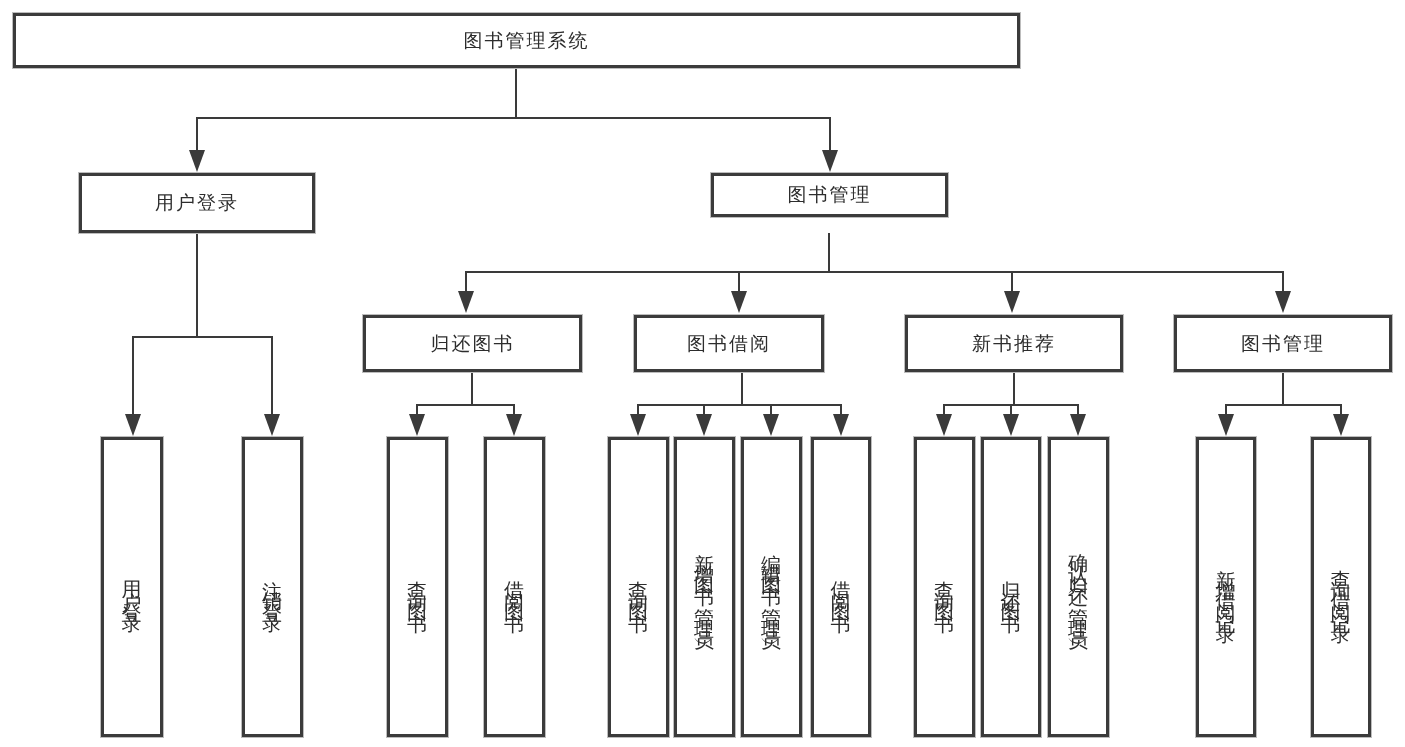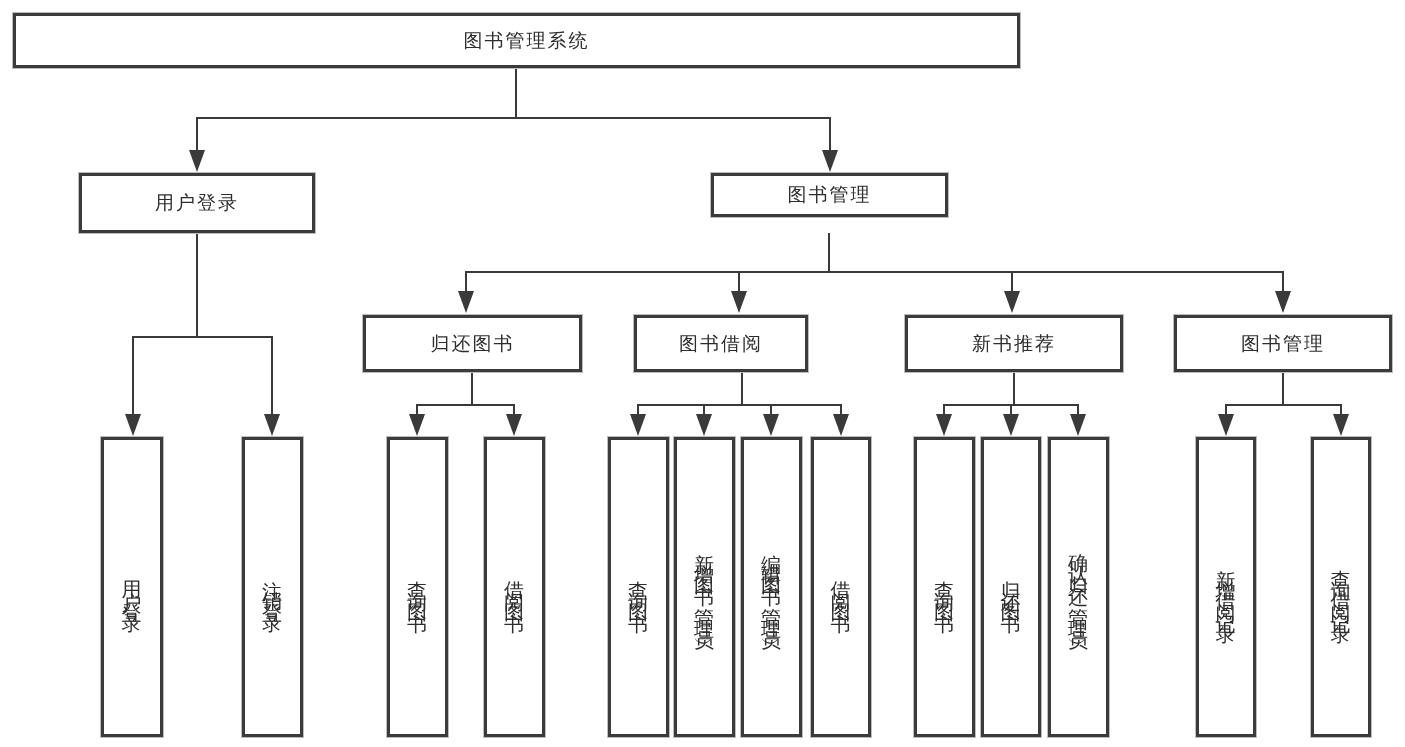--- a/index.html
+++ b/index.html
@@ -79,21 +79,21 @@
   <div class="vl" style="left:465px; top:273px; height:20px;"></div>
   <div class="vl" style="left:738px; top:273px; height:20px;"></div>
   <div class="vl" style="left:1011px; top:273px; height:20px;"></div>
   <div class="vl" style="left:1282px; top:273px; height:20px;"></div>
   <div class="arrow" style="left:458px; top:291px;"></div>
   <div class="arrow" style="left:731px; top:291px;"></div>
   <div class="arrow" style="left:1004px; top:291px;"></div>
   <div class="arrow" style="left:1275px; top:291px;"></div>
 
   <div class="box" style="left:363px; top:315px; width:219px; height:57px;">归还图书</div>
-  <div class="box" style="left:634px; top:315px; width:174px; height:57px;">图书借阅</div>
+  <div class="box" style="left:634px; top:315px; width:190px; height:57px;">图书借阅</div>
   <div class="box" style="left:905px; top:315px; width:218px; height:57px;">新书推荐</div>
   <div class="box" style="left:1174px; top:315px; width:218px; height:57px;">图书管理</div>
 
   <div class="vl" style="left:471px; top:372px; height:34px;"></div>
   <div class="hl" style="left:416px; top:404px; width:99px;"></div>
   <div class="vl" style="left:416px; top:406px; height:10px;"></div>
   <div class="vl" style="left:513px; top:406px; height:10px;"></div>
   <div class="arrow" style="left:409px; top:414px;"></div>
   <div class="arrow" style="left:506px; top:414px;"></div>
 

